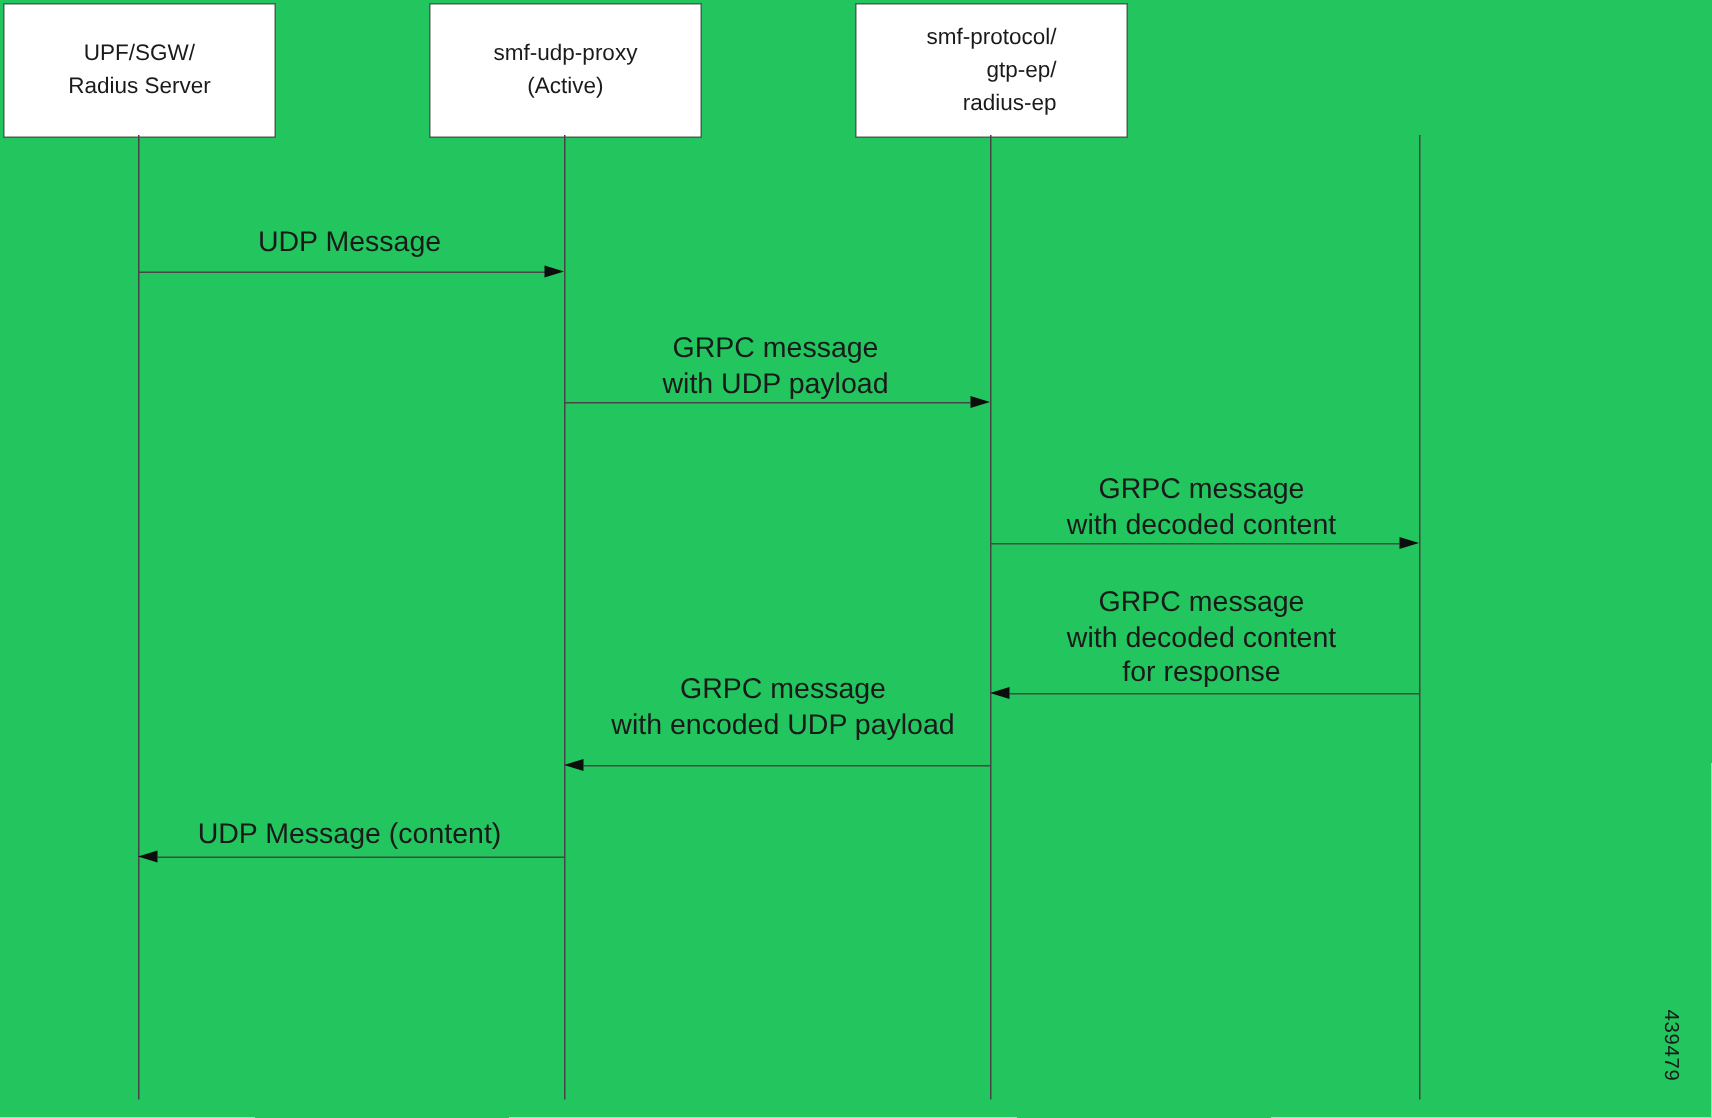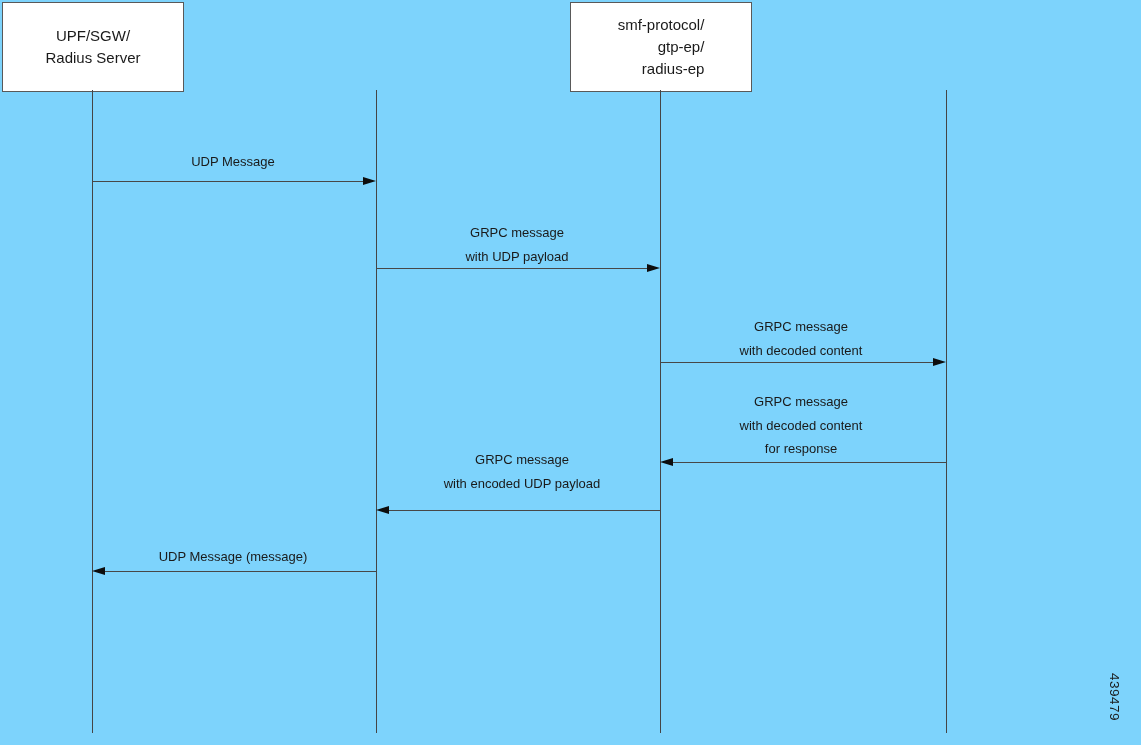--- a/index.html
+++ b/index.html
@@ -1,20 +1,20 @@
 <!DOCTYPE html>
 <html><head>
 <meta charset="utf-8">
 <style>
   html, body { margin: 0; padding: 0; background: #ffffff; }
   .canvas {
     position: relative;
     width: 1141px;
     height: 745px;
-    background: #7dd3fc;
+    background: #22c55e;
     font-family: "Liberation Sans", sans-serif;
     overflow: hidden;
     color: #1a1a1a;
   }
   .actor {
     position: absolute;
     top: 2px;
     width: 180px;
     height: 88px;
     border: 1.4px solid #595959;
@@ -34,21 +34,21 @@
     position: absolute;
     top: 90px;
     height: 643px;
     width: 1px;
     background: #454545;
   }
   .msg-label {
     position: absolute;
     transform: translateX(-50%);
     text-align: center;
-    font-size: 13px;
+    font-size: 19px;
     line-height: 23.5px;
     white-space: pre-line;
     color: #1a1a1a;
   }
   .msg-line {
     position: absolute;
     height: 1.4px;
     background: #474747;
   }
   .head-right {
@@ -76,20 +76,24 @@
   }
 </style>
 </head>
 <body>
 
 <div class="canvas">
 
   <div class="actor" style="left:2px;">
     <span class="actor-label">UPF/SGW/
 Radius Server</span>
+  </div>
+  <div class="actor" style="left:286px;">
+    <span class="actor-label">smf-udp-proxy
+(Active)</span>
   </div>
   <div class="actor" style="left:570px;text-align:right;">
     <span class="actor-label">smf-protocol/
 gtp-ep/
 radius-ep</span>
   </div>
 
   <div class="lifeline" style="left:91.5px;"></div>
   <div class="lifeline" style="left:375.5px;"></div>
   <div class="lifeline" style="left:659.5px;"></div>
@@ -124,20 +128,20 @@
   </div>
 
   <div>
     <div class="msg-label" style="left:522px; top:448px;">GRPC message
 with encoded UDP payload</div>
     <div class="msg-line" style="left:389px; top:510px; width:271px;"></div>
     <div class="head-left" style="left:376px; top:506px;"></div>
   </div>
 
   <div>
-    <div class="msg-label" style="left:233px; top:545px;">UDP Message (message)</div>
+    <div class="msg-label" style="left:233px; top:545px;">UDP Message (content)</div>
     <div class="msg-line" style="left:105px; top:571px; width:271px;"></div>
     <div class="head-left" style="left:92px; top:567px;"></div>
   </div>
 
   <div class="fig-number">439479</div>
 
 </div>
 
 </body></html>

